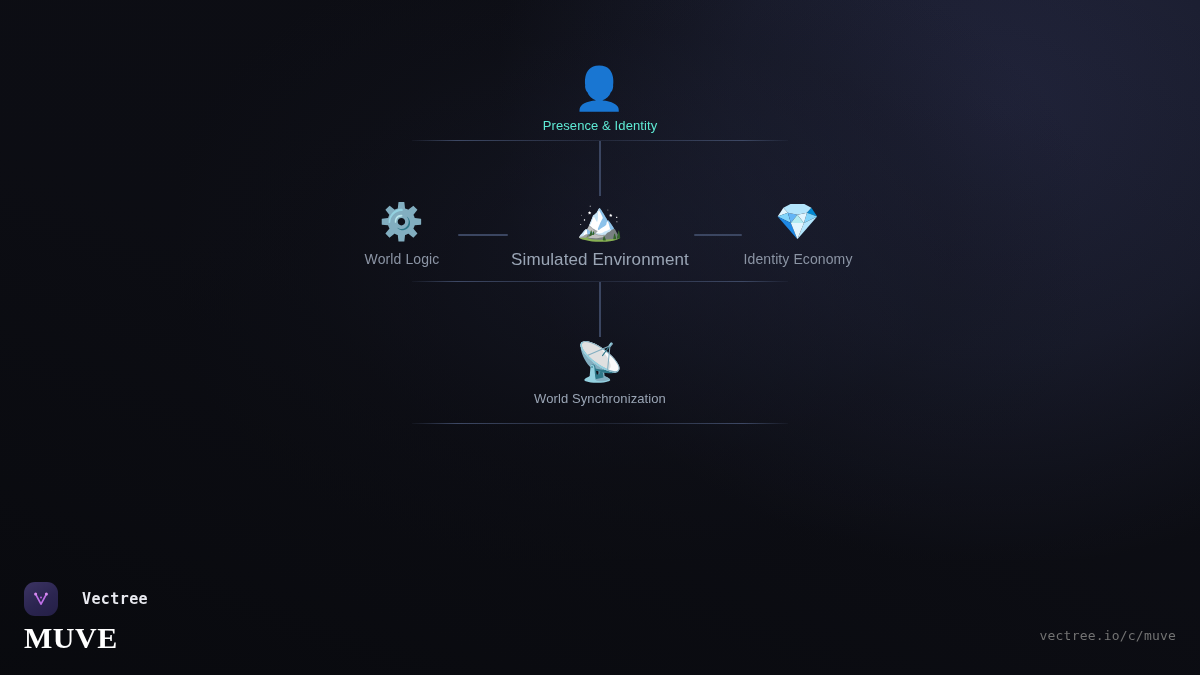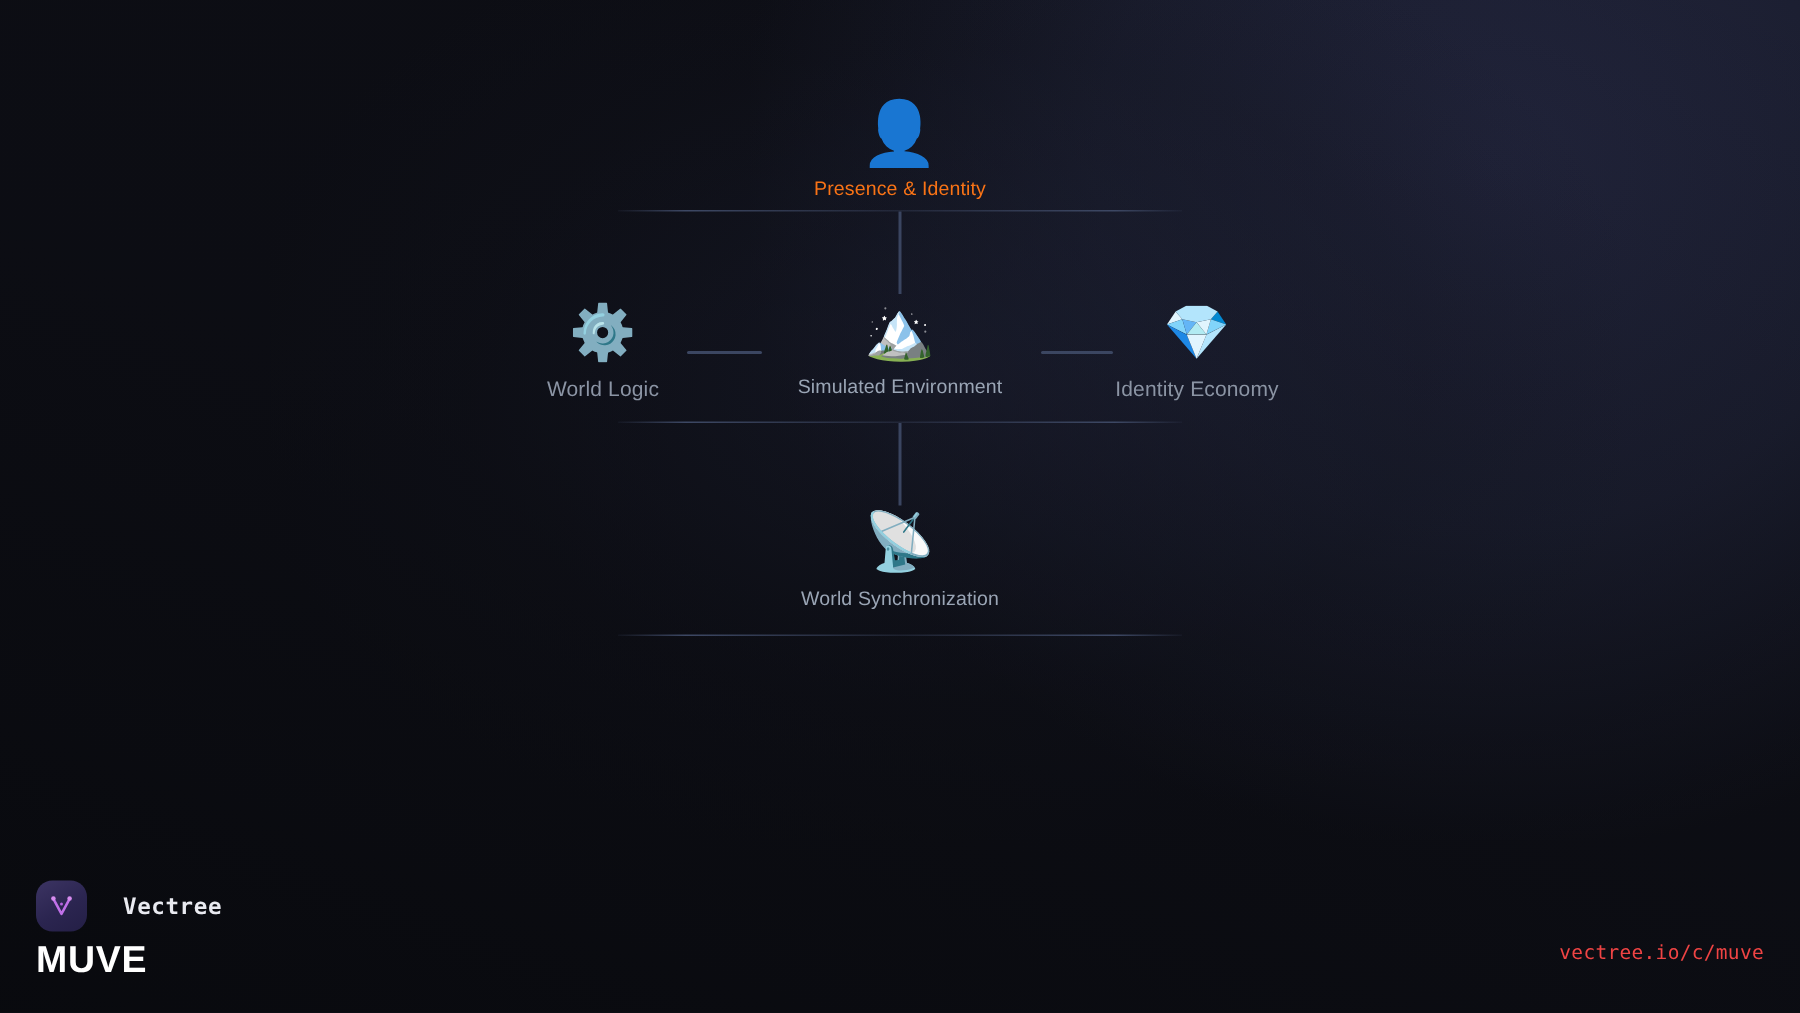--- a/index.html
+++ b/index.html
@@ -64,25 +64,25 @@
   }
   .node-label {
     margin-top:6px;
     white-space:nowrap;
     letter-spacing:0.1px;
   }
 
   .node.level-0 .node-icon { font-size:42px; }
   .node.level-0 .node-label {
     font-size:13px;
-    color:#f97316;
+    color:#5eead4;
   }
   .node.level-1 .node-icon { font-size:38px; }
   .node.level-1.primary .node-label {
-    font-size:13px;
+    font-size:17px;
     color:#9aa5b5;
   }
   .node.level-1.side .node-icon { font-size:36px; }
   .node.level-1.side .node-label {
     font-size:14px;
     color:#8b94a4;
   }
   .node.level-2 .node-icon { font-size:38px; }
   .node.level-2 .node-label {
     font-size:13px;
@@ -131,35 +131,35 @@
     flex:none;
   }
   #brand-name {
     font-family:"DejaVu Sans Mono", monospace;
     font-size:15px;
     font-weight:bold;
     color:#e9eaf0;
     letter-spacing:0.4px;
   }
   #project-title {
-    font-family:Liberation Sans, sans-serif;
-    font-size:25px;
+    font-family:Liberation Serif, serif;
+    font-size:30px;
     font-weight:bold;
     color:#ffffff;
     letter-spacing:0.5px;
     line-height:1.05;
   }
 
   #site-url {
     position:absolute;
     right:24px;
     bottom:32px;
     font-family:"DejaVu Sans Mono", monospace;
     font-size:13px;
-    color:#ef4444;
+    color:#737373;
     letter-spacing:0.2px;
   }
 </style>
 </head>
 <body>
 
 <div id="bg-glow-tr"></div>
 <div id="bg-glow-center"></div>
 <div id="bg-vignette"></div>
 

